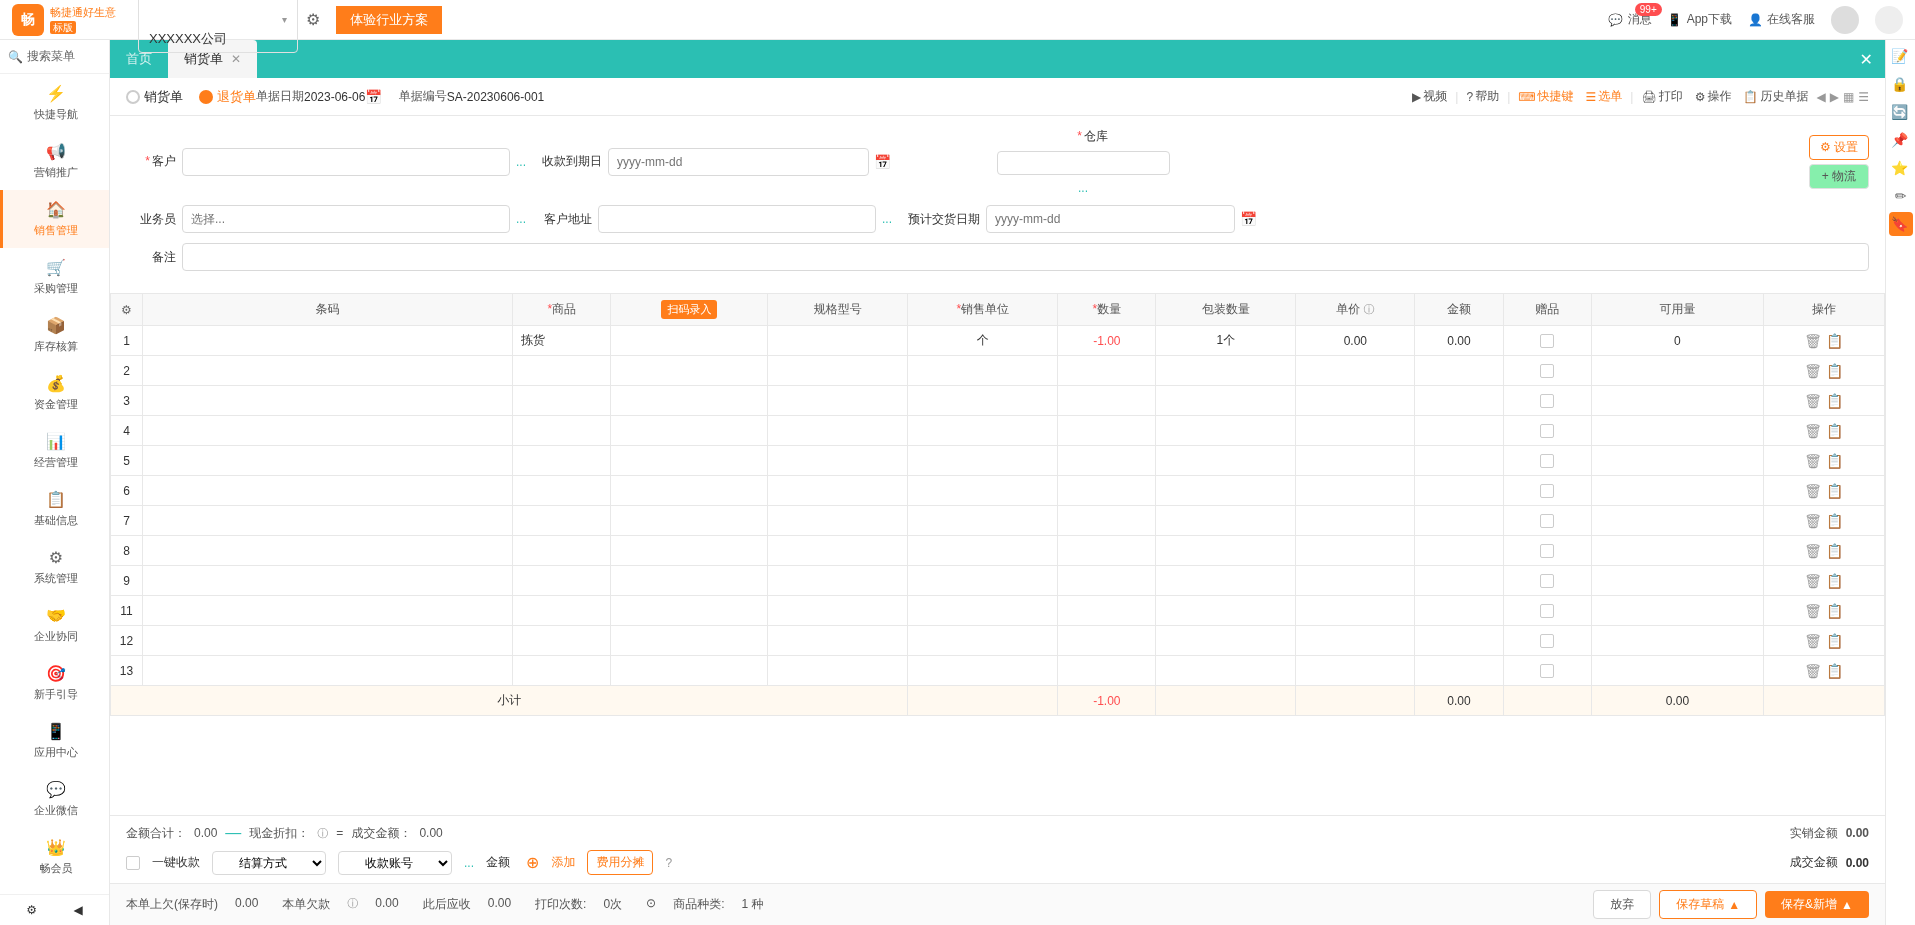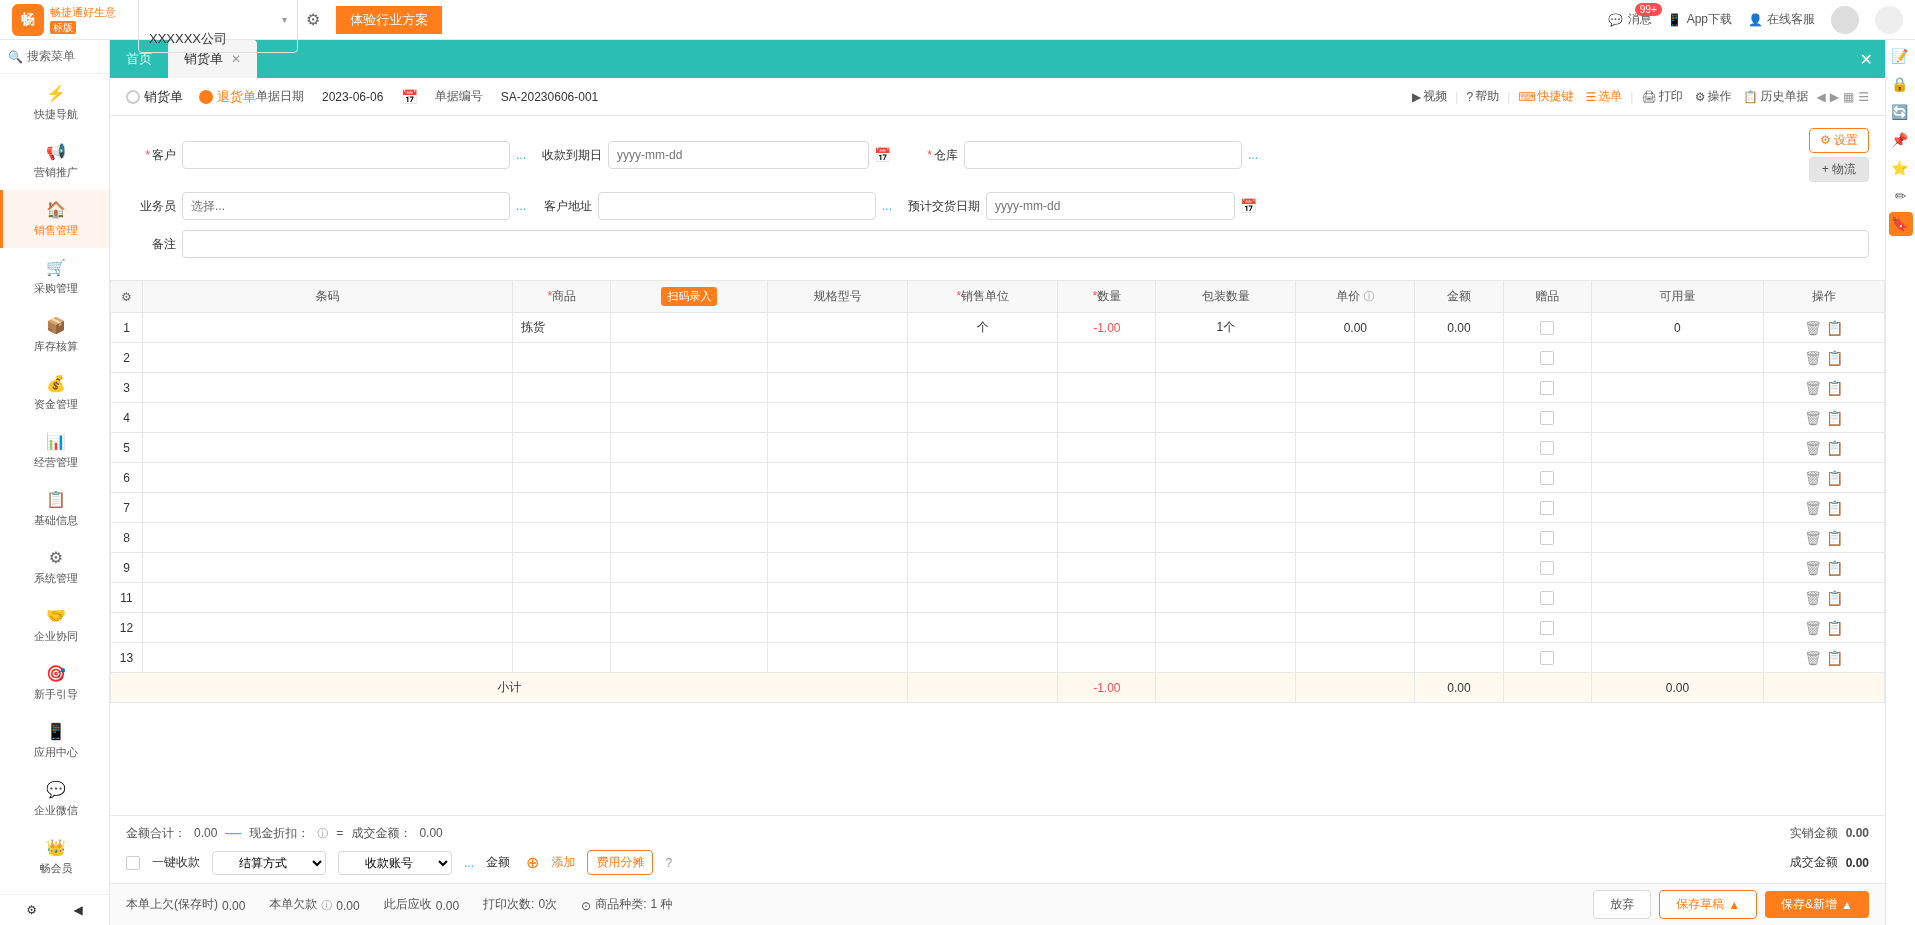--- a/index.html
+++ b/index.html
@@ -42,33 +42,33 @@
     .tab-item { padding: 0 16px; height: 100%; display: flex; align-items: center; font-size: 13px; color: rgba(255,255,255,0.8); cursor: pointer; }
     .tab-item.active { background: #f5f5f5; color: #333; border-radius: 4px 4px 0 0; }
     .tab-item .close-tab { margin-left: 8px; font-size: 12px; color: #999; }
     .tab-close-all { margin-left: auto; margin-right: 12px; color: #fff; font-size: 16px; cursor: pointer; }
     .form-header { background: #fff; padding: 8px 16px; border-bottom: 1px solid #e8e8e8; display: flex; align-items: center; justify-content: space-between; }
     .form-type-radio { display: flex; align-items: center; gap: 16px; }
     .radio-item { display: flex; align-items: center; gap: 4px; cursor: pointer; font-size: 13px; }
     .radio-circle { width: 14px; height: 14px; border-radius: 50%; border: 2px solid #ccc; }
     .radio-circle.selected { border-color: #ff7d1a; background: #ff7d1a; }
     .form-header-right { display: flex; align-items: center; gap: 16px; font-size: 12px; color: #555; }
-    .form-header-right .date-field { display: flex; align-items: center; gap: 18px; }
+    .form-header-right .date-field { display: flex; align-items: center; gap: 0; }
 
     .form-body { background: #fff; padding: 12px 16px; }
     .form-row { display: flex; align-items: center; margin-bottom: 10px; gap: 16px; }
     .form-field { display: flex; align-items: center; gap: 6px; flex: 1; }
     .form-field label { color: #333; font-size: 12px; white-space: nowrap; min-width: 50px; text-align: right; }
     .form-field label.required::before { content: '*'; color: #ff4d4f; margin-right: 2px; }
     .form-input { flex: 1; border: 1px solid #d9d9d9; border-radius: 4px; padding: 4px 8px; font-size: 12px; color: #333; background: #fff; height: 28px; }
     .calendar-icon { color: #2bbfb3; cursor: pointer; font-size: 14px; }
     .ellipsis-btn { color: #2bbfb3; cursor: pointer; font-size: 12px; }
     .action-btns { display: flex; flex-direction: column; gap: 4px; }
     .setting-btn { background: #fff; border: 1px solid #ff7d1a; color: #ff7d1a; border-radius: 4px; padding: 3px 10px; font-size: 12px; cursor: pointer; }
-    .logistics-btn { background: #e5e5e5; border: 1px solid #e0e0e0; color: #555; border-radius: 4px; padding: 3px 10px; font-size: 12px; cursor: pointer; }
+    .logistics-btn { background: #86efac; border: 1px solid #e0e0e0; color: #555; border-radius: 4px; padding: 3px 10px; font-size: 12px; cursor: pointer; }
 
     
     .table-container { flex: 1; overflow: auto; background: #fff; margin: 0; }
     .data-table { width: 100%; border-collapse: collapse; font-size: 12px; }
     .data-table th { background: #f8f8f8; border: 1px solid #e8e8e8; padding: 6px 8px; text-align: center; white-space: nowrap; color: #555; font-weight: normal; position: sticky; top: 0; z-index: 2; }
     .data-table th .required { color: #ff4d4f; }
     .data-table td { border: 1px solid #e8e8e8; padding: 5px 8px; text-align: center; color: #333; height: 30px; }
     .scan-btn { background: #ff7d1a; color: #fff; border: none; border-radius: 3px; padding: 2px 6px; font-size: 11px; cursor: pointer; }
     .checkbox-cell { display: flex; align-items: center; justify-content: center; }
     .custom-checkbox { width: 14px; height: 14px; border: 1px solid #ccc; border-radius: 2px; }
@@ -83,21 +83,21 @@
     .bottom-bar { background: #fff; border-top: 1px solid #e8e8e8; padding: 8px 16px; }
     .bottom-amount-row { display: flex; align-items: center; gap: 8px; font-size: 12px; color: #555; margin-bottom: 8px; }
     .amount-divider { color: #2bbfb3; font-size: 16px; }
     .bottom-payment-row { display: flex; align-items: center; gap: 12px; font-size: 12px; }
     .payment-method { border: 1px solid #d9d9d9; border-radius: 4px; padding: 3px 22px; font-size: 12px; background: #fff; min-width: 80px; }
     .expense-split-btn { background: #fff; border: 1px solid #ff7d1a; color: #ff7d1a; border-radius: 4px; padding: 3px 8px; font-size: 12px; cursor: pointer; }
     .question-icon { color: #999; font-size: 12px; cursor: pointer; }
 
     
     .status-bar { background: #fafafa; border-top: 1px solid #e8e8e8; padding: 6px 16px; display: flex; align-items: center; font-size: 12px; color: #555; gap: 24px; }
-    .status-item { display: flex; align-items: flex-end; gap: 4px; }
+    .status-item { display: flex; align-items: flex-start; gap: 17px; }
     .save-area { margin-left: auto; display: flex; align-items: center; gap: 8px; }
     .discard-btn { border: 1px solid #d9d9d9; background: #fff; color: #555; border-radius: 4px; padding: 5px 16px; cursor: pointer; font-size: 12px; }
     .save-draft-btn { border: 1px solid #ff7d1a; background: #fff; color: #ff7d1a; border-radius: 4px; padding: 5px 16px; cursor: pointer; font-size: 12px; display: flex; align-items: center; gap: 4px; }
     .save-new-btn { background: #ff7d1a; color: #fff; border: none; border-radius: 4px; padding: 5px 16px; cursor: pointer; font-size: 12px; display: flex; align-items: center; gap: 4px; }
 
     
     .right-panel { width: 30px; background: #fff; border-left: 1px solid #e8e8e8; display: flex; flex-direction: column; align-items: center; padding: 4px 0; gap: 4px; }
     .right-panel-btn { width: 24px; height: 24px; display: flex; align-items: center; justify-content: center; color: #666; font-size: 14px; cursor: pointer; border-radius: 4px; }
     .right-panel-btn.active { background: #ff7d1a; color: #fff; }
 
@@ -303,21 +303,21 @@
           <div class="form-field" style="max-width:400px;">
             <label class="required">客户</label>
             <input class="form-input" type="text" style="flex: 1 1 0%;">
             <span class="ellipsis-btn">...</span>
           </div>
           <div class="form-field" style="max-width:350px;">
             <label>收款到期日</label>
             <input class="form-input" type="text" placeholder="yyyy-mm-dd" style="">
             <span class="calendar-icon">📅</span>
           </div>
-          <div class="form-field" style="max-width:350px;">
+          <div class="form-field" style="max-width:350px;flex-direction:column;">
             <label class="required">仓库</label>
             <input class="form-input" type="text" style="">
             <span class="ellipsis-btn">...</span>
           </div>
           <div class="action-btns" style="margin-left:auto;">
             <button class="setting-btn">⚙ 设置</button>
             <button class="logistics-btn">+ 物流</button>
           </div>
         </div>
         <div class="form-row">

